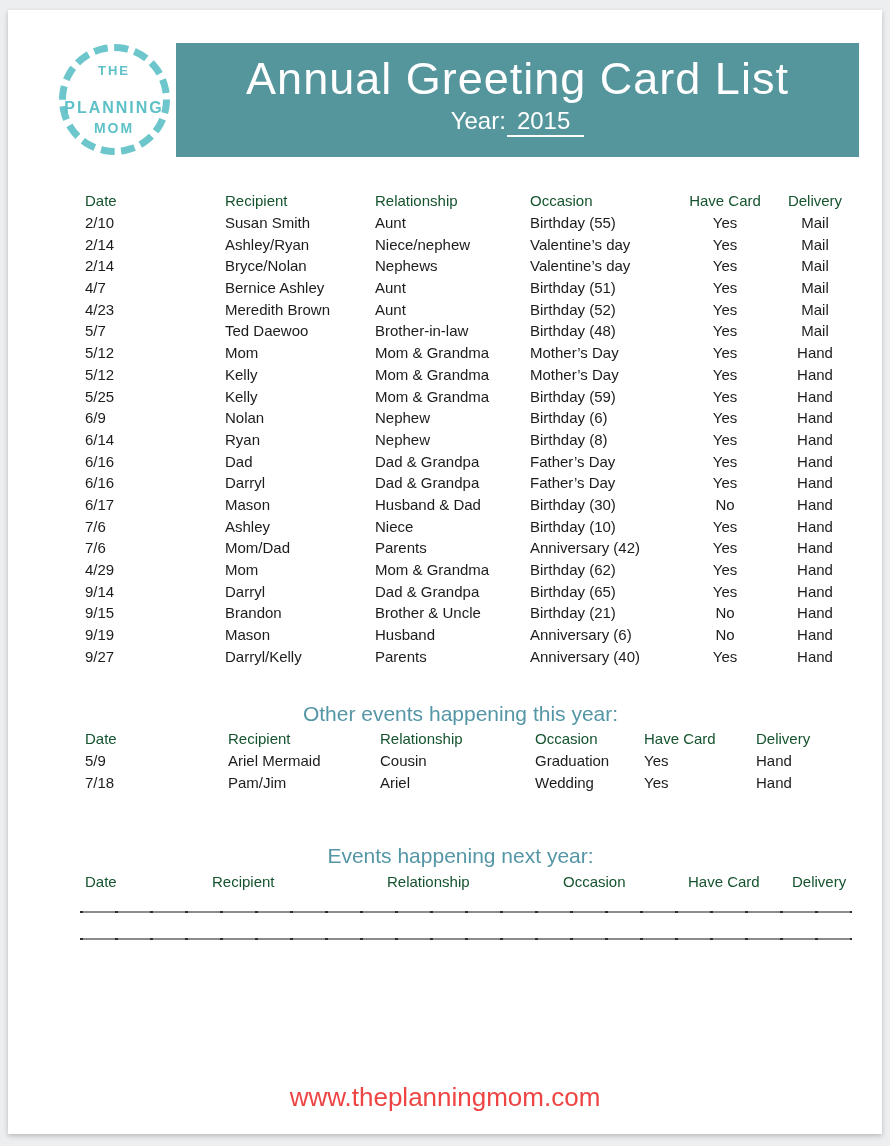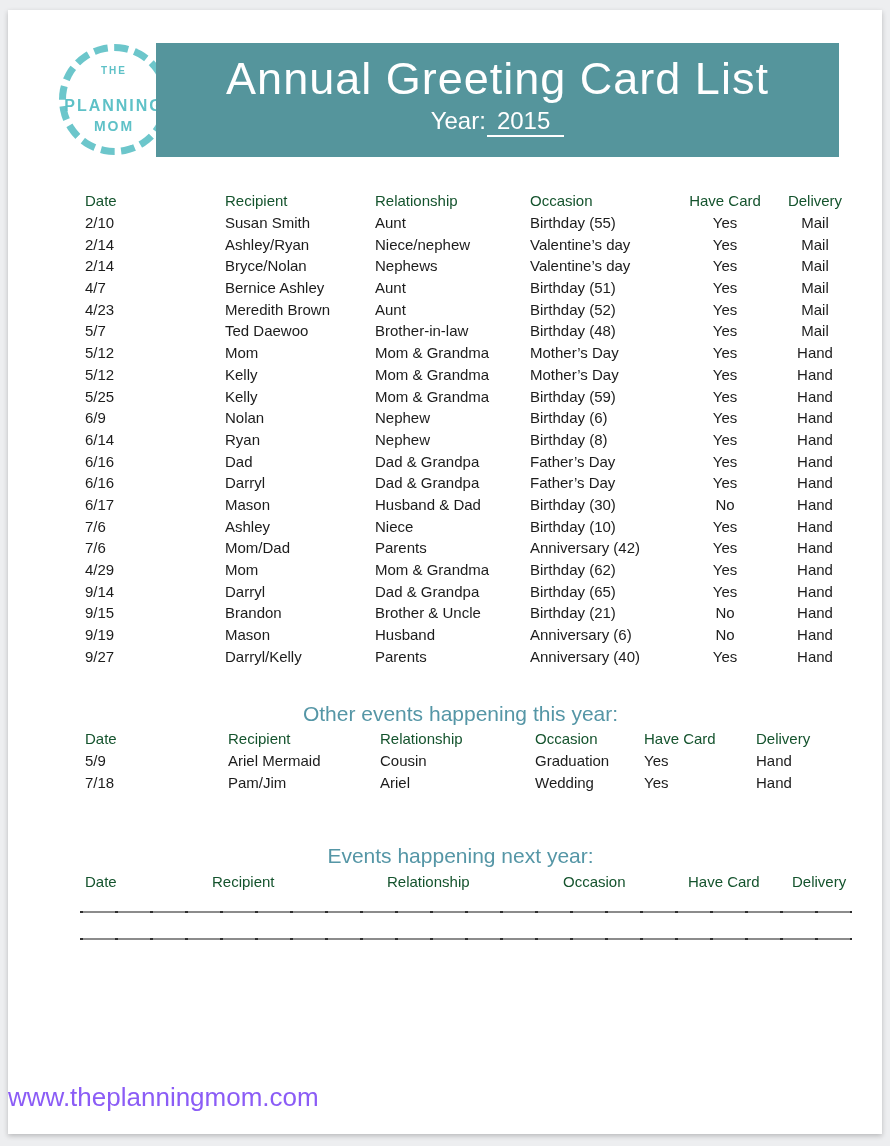--- a/index.html
+++ b/index.html
@@ -11,21 +11,21 @@
     overflow:hidden;
   }
   .page {
     position:absolute; left:8px; top:10px;
     width:874px; height:1124px;
     background:#ffffff;
     box-shadow:0 2px 5px rgba(0,0,0,0.22);
   }
   
   .band {
-    position:absolute; left:148px; top:33px;
+    position:absolute; left:168px; top:33px;
     width:683px; height:114px;
     background:#55959c;
     color:#ffffff; text-align:center;
   }
   .band-title {
     font-size:45px; font-weight:400; letter-spacing:1px;
     margin-top:11px; line-height:50px;
   }
   .band-year { font-size:24px; margin-top:3px; display:inline-block; }
   .year-value {
@@ -36,21 +36,21 @@
   .logo {
     position:absolute; left:47px; top:30px; width:118px; height:118px;
     display:flex; align-items:center; justify-content:center;
   }
   .logo-ring {
     width:97px; height:97px;
     border:7px dashed #6cc6cb; border-radius:50%;
     display:flex; flex-direction:column; align-items:center; justify-content:center;
     color:#5ec1c7; letter-spacing:2px; text-align:center;
   }
-  .logo-the { font-size:10px; font-weight:bold; margin-bottom:21px; }
+  .logo-the { font-size:13px; font-weight:bold; margin-bottom:21px; }
   .logo-planning { font-size:16px; font-weight:bold; margin-bottom:3px; }
   .logo-mom { font-size:14px; font-weight:bold; }
   
   .tbl {
     position:absolute; left:77px; width:775px;
     font-size:15px; color:#1c1c1c;
   }
   .row { display:grid; height:21.7px; align-items:center; white-space:nowrap; }
   .g1 { grid-template-columns:140px 150px 155px 150px 90px 90px; }
   .g2 { grid-template-columns:143px 152px 155px 109px 112px 104px; }
@@ -60,21 +60,21 @@
   .section-title {
     position:absolute; left:65px; width:775px;
     text-align:center; color:#5596a6; font-size:21px; line-height:24px;
   }
   .blank-line {
     position:absolute; left:72px; width:772px; height:2px;
     background:repeating-linear-gradient(90deg,#2e2e2e 0 3px,#8c8c8c 3px 35px);
   }
   .footer {
     position:absolute; left:0; top:1072px; width:874px;
-    color:#8b5cf6; font-size:26px;
+    text-align:center; color:#ef4444; font-size:26px;
   }
 </style>
 </head>
 <body>
 
 <div class="page">
 
   <div class="logo">
     <div class="logo-ring">
       <div class="logo-the">THE</div>

